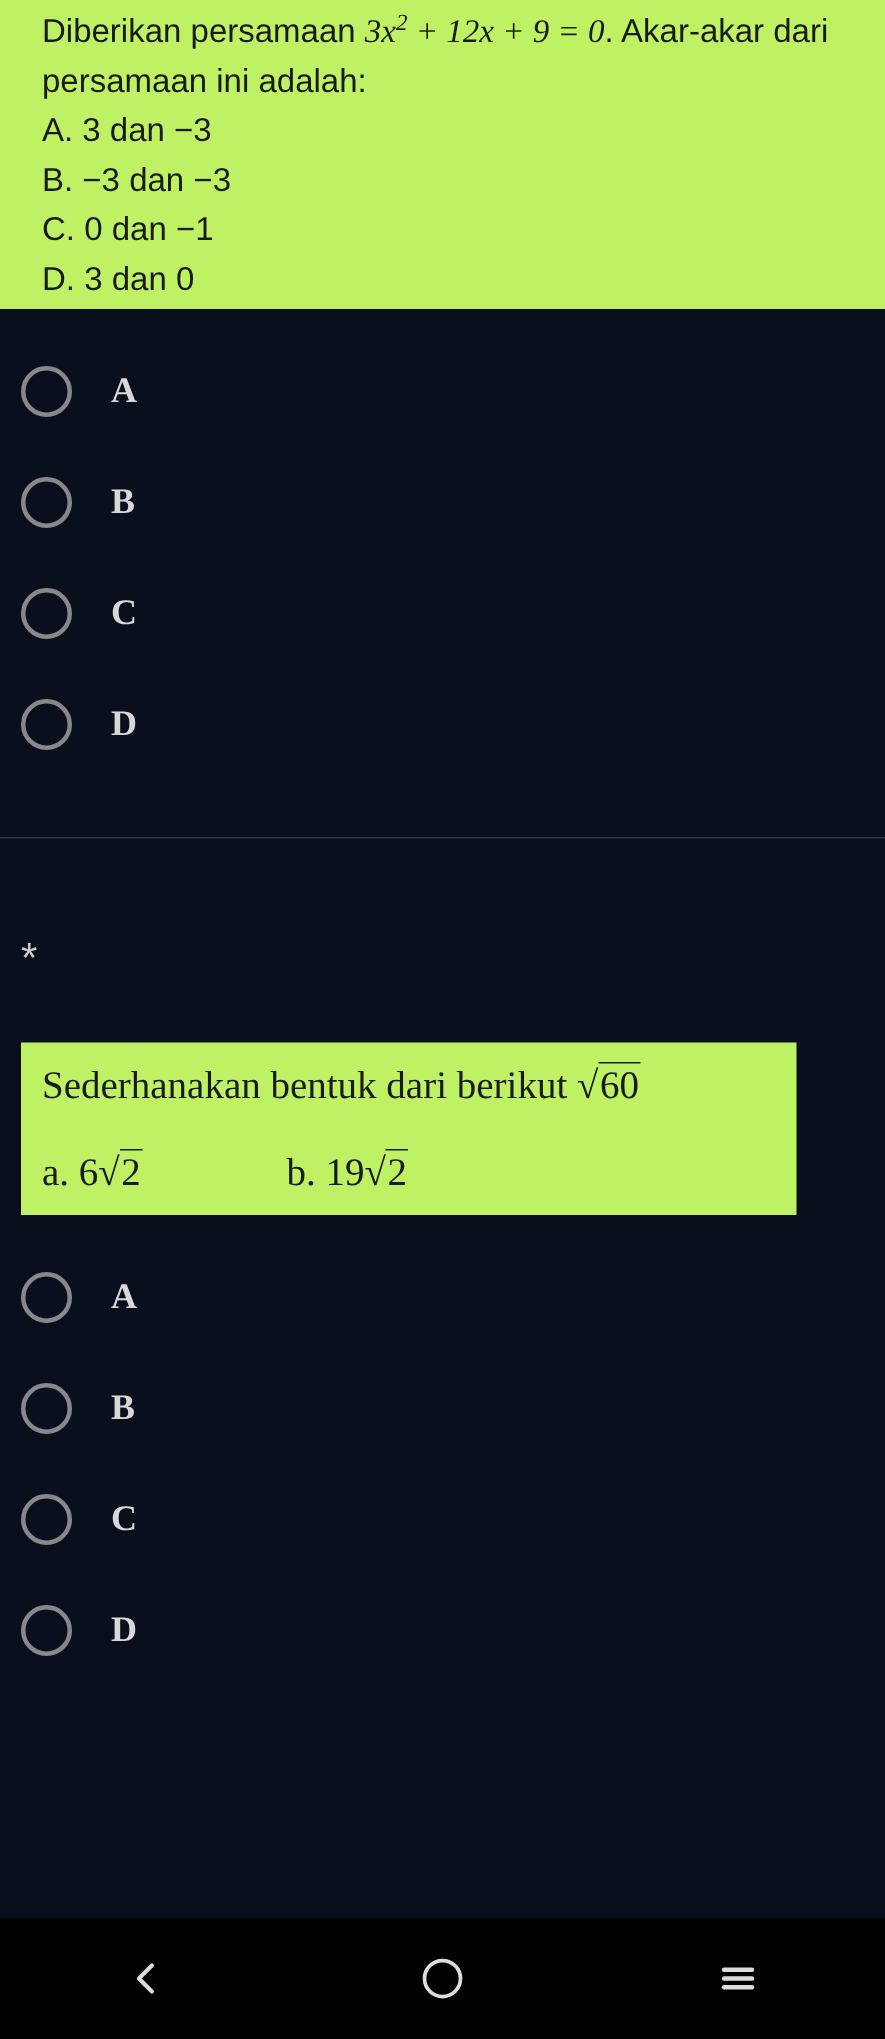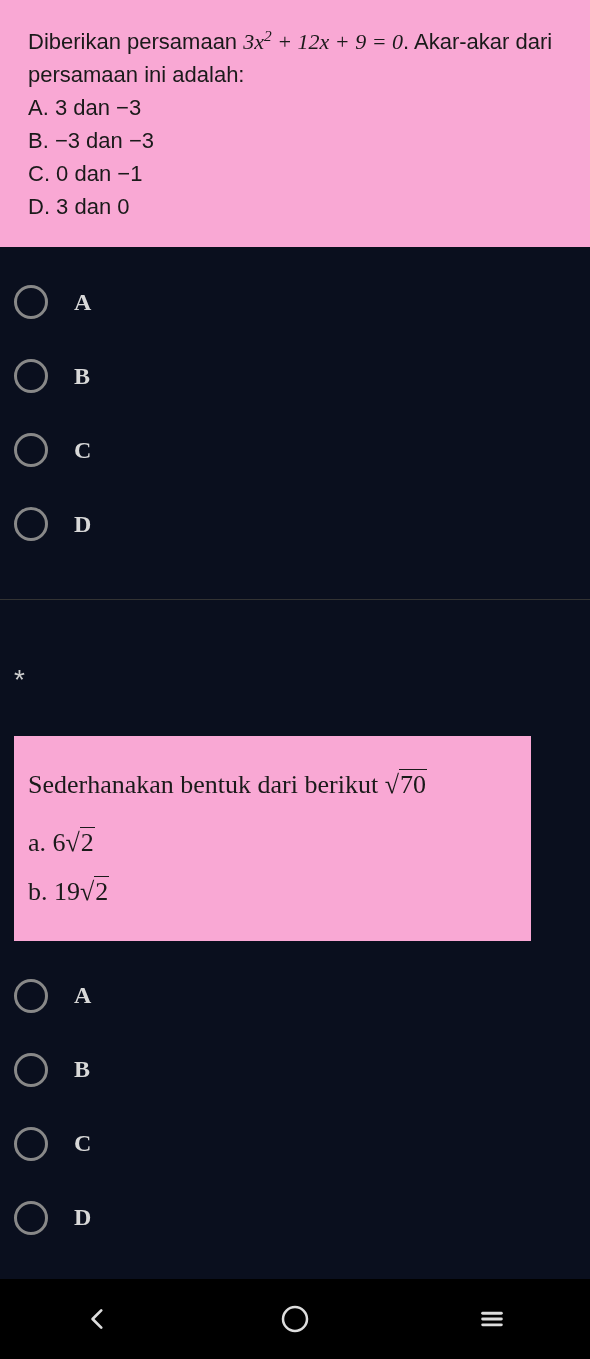--- a/index.html
+++ b/index.html
@@ -13,43 +13,43 @@
     overflow: hidden;
   }
   .content {
     height: 1279px;
     overflow: hidden;
   }
   .question-block {
     padding: 0 14px;
   }
   .question-image {
-    background: #f9a8d4;
+    background: #bef264;
     color: #1a1a1a;
-    padding: 24px 14px;
+    padding: 4px 14px;
     font-size: 22px;
     line-height: 1.5;
   }
   .q1-image {
     margin-left: -14px;
     margin-right: -14px;
     padding-left: 28px;
     padding-right: 28px;
     width: calc(100% + 28px);
   }
   .q2-image {
     margin-top: 28px;
     width: 92%;
     font-size: 26px;
     font-family: 'Times New Roman', serif;
     line-height: 1.9;
   }
   .q2-grid {
     display: grid;
-    grid-template-columns: 1fr;
+    grid-template-columns: 1fr 1fr 1fr;
     margin-top: 8px;
   }
   .math-italic { font-style: italic; font-family: 'Times New Roman', serif; }
   .sup { font-size: 0.7em; vertical-align: super; }
   .radio-group {
     padding: 18px 0 30px 0;
   }
   .radio-option {
     display: flex;
     align-items: center;
@@ -146,21 +146,21 @@
     </div>
   </div>
 
   <div class="divider"></div>
 
   <div class="required-star">*</div>
 
   <div class="question-block">
     <div class="question-image q2-image">
       <div>
-        <span>Sederhanakan bentuk dari berikut </span><span class="sqrt"><span class="sqrt-arg">70</span></span>
+        <span>Sederhanakan bentuk dari berikut </span><span class="sqrt"><span class="sqrt-arg">60</span></span>
       </div>
       <div class="q2-grid">
         <div>
           <span>a. </span><span>6</span><span class="sqrt"><span class="sqrt-arg">2</span></span>
         </div>
         <div>
           <span>b. </span><span>19</span><span class="sqrt"><span class="sqrt-arg">2</span></span>
         </div>
       </div>
     </div>

